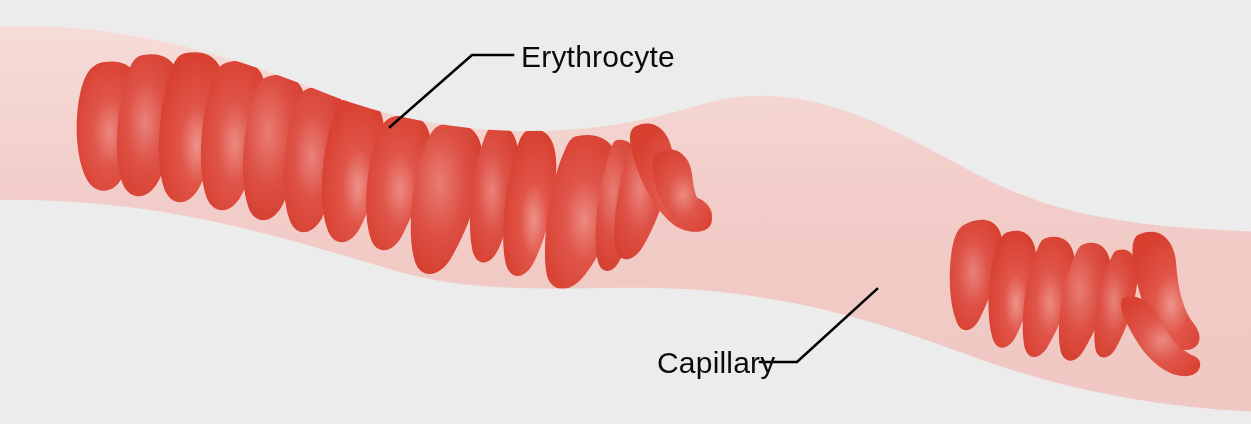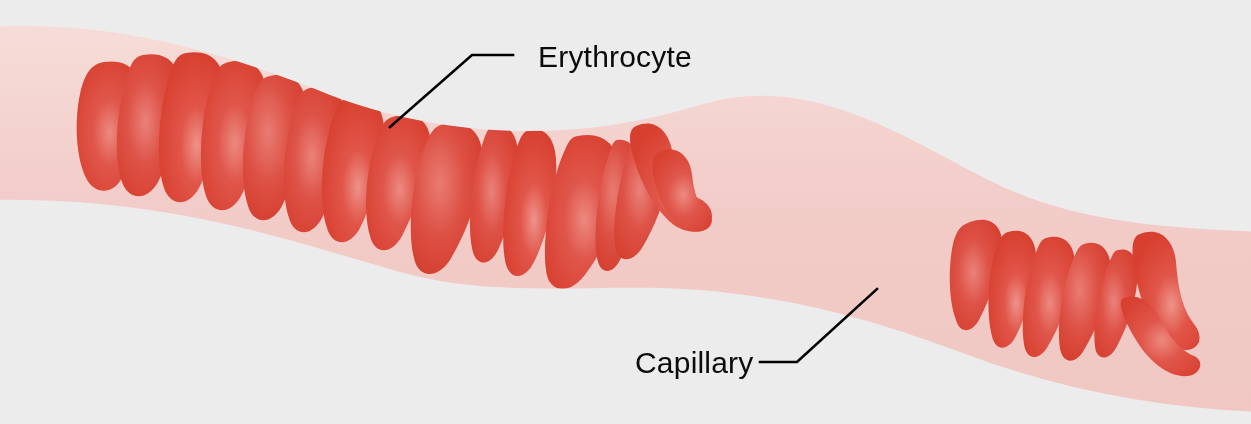--- a/index.html
+++ b/index.html
@@ -26,22 +26,22 @@
   .label-text {
     position: absolute;
     color: #0B0B0B;
     font-family: "Liberation Sans", sans-serif;
     font-size: 30px;
     font-weight: 400;
     letter-spacing: 0.2px;
     white-space: nowrap;
     line-height: 1;
   }
-  #label-erythrocyte { left: 521px; top: 42px; margin-left: 17px; }
-  #label-capillary  { left: 635px; top: 348px; }
+  #label-erythrocyte { left: 521px; top: 42px; }
+  #label-capillary  { left: 657px; top: 348px; }
 </style>
 </head>
 <body>
 
 <div id="stage">
 
   <svg id="diagram" viewBox="0 0 1251 424" xmlns="http://www.w3.org/2000/svg">
     <defs>
 
       <linearGradient id="capGrad" x1="0" y1="0" x2="0" y2="1">

